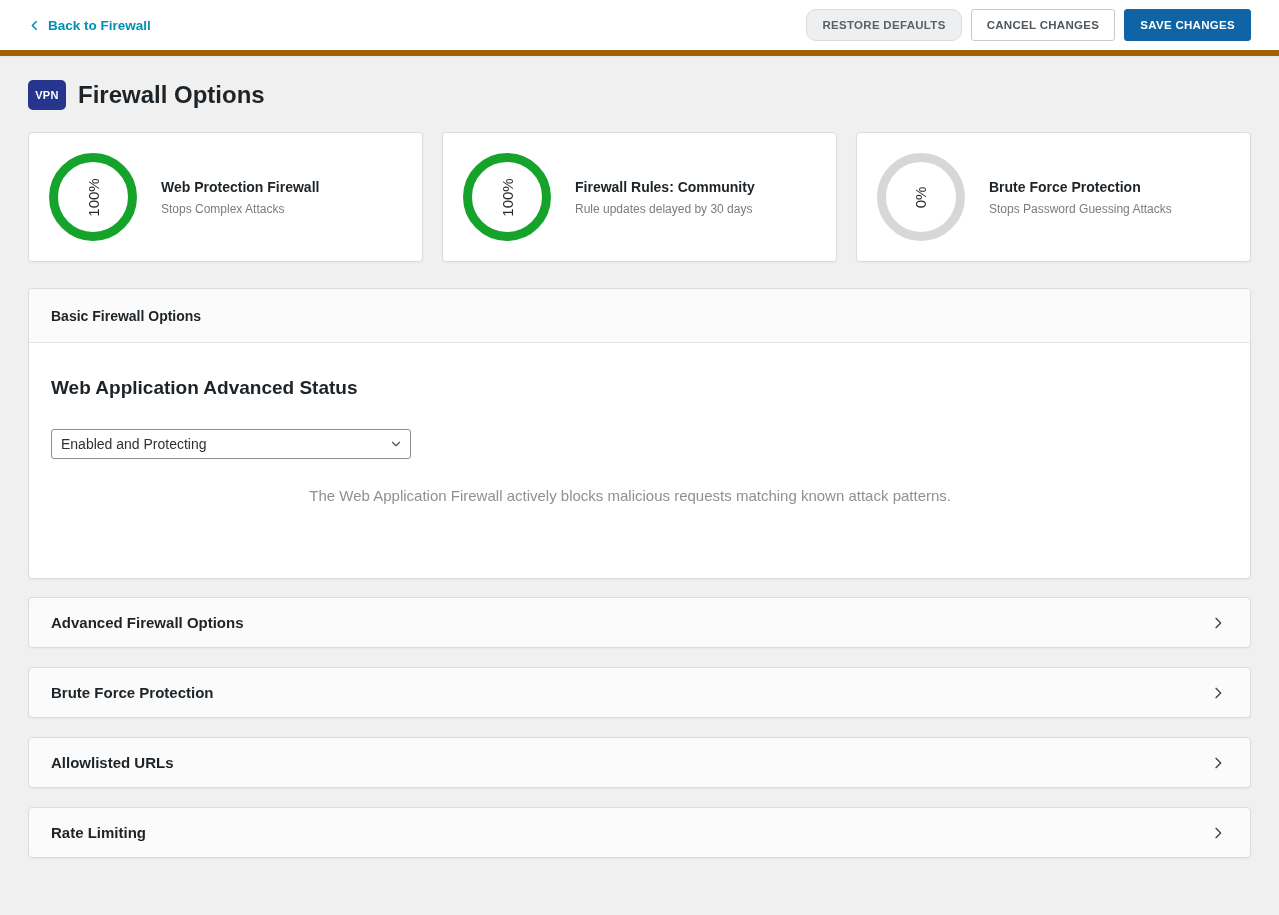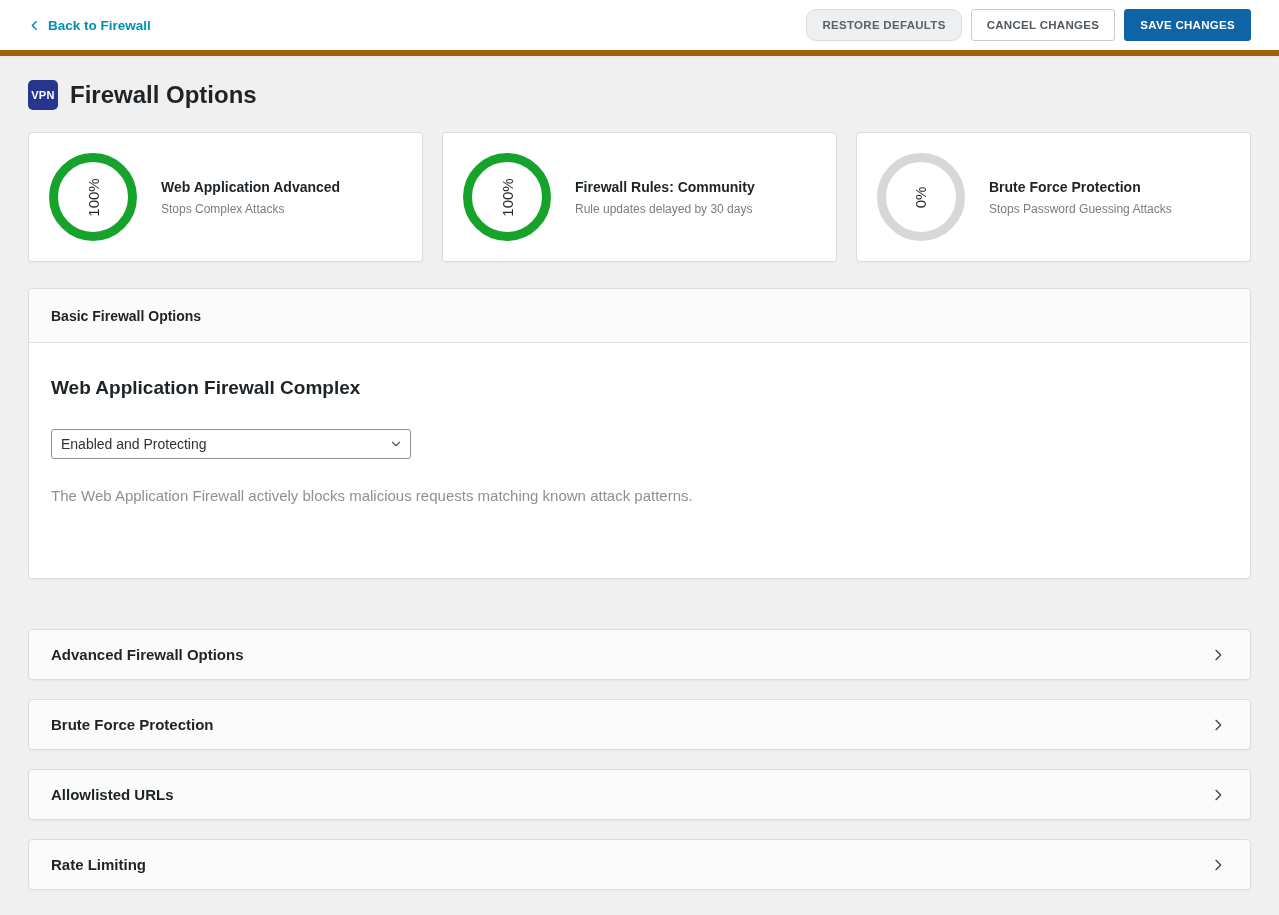--- a/index.html
+++ b/index.html
@@ -63,21 +63,21 @@
 
   
   .content { padding: 16px 28px 0; }
   .page-heading {
     display: flex;
     align-items: center;
     gap: 12px;
     margin: 8px 0 22px;
   }
   .app-badge {
-    width: 30px;
+    width: 38px;
     height: 30px;
     border-radius: 5px;
     color: #ffffff;
     font-size: 11px;
     font-weight: bold;
     display: flex;
     align-items: center;
     justify-content: center;
     letter-spacing: 0.3px;
   }
@@ -115,21 +115,21 @@
   }
   .status-title { font-size: 14px; font-weight: bold; color: #1d2327; margin-bottom: 7px; }
   .status-sub { font-size: 12px; color: #787c82; }
 
   
   .panel {
     background: #ffffff;
     border: 1px solid #dcdcde;
     border-radius: 4px;
     box-shadow: 0 1px 2px rgba(0,0,0,0.04);
-    margin-bottom: 50px;
+    margin-bottom: 18px;
   }
   .panel-header {
     height: 54px;
     display: flex;
     align-items: center;
     padding: 0 22px;
     background: #fbfbfb;
     border-bottom: 1px solid #e5e5e7;
     border-radius: 4px 4px 0 0;
     font-size: 14px;
@@ -160,20 +160,21 @@
     top: 50%;
     transform: translateY(-50%);
     pointer-events: none;
     display: flex;
   }
   .help-text {
     margin-top: 28px;
     font-size: 15px;
     color: #8c9196;
     max-width: 900px;
+    text-align: right;
   }
 
   
   .accordion {
     height: 51px;
     background: #fbfbfb;
     border: 1px solid #dcdcde;
     border-radius: 4px;
     box-shadow: 0 1px 2px rgba(0,0,0,0.04);
     display: flex;
@@ -211,21 +212,21 @@
     <span class="app-badge" style="background: rgb(38, 54, 140);">VPN</span>
     <h1 class="page-title">Firewall Options</h1>
   </div>
 
   <div class="status-row">
     <div class="status-card">
       <div class="gauge" style="border-color: rgb(22, 163, 43);">
         <span class="gauge-label">100%</span>
       </div>
       <div>
-        <div class="status-title">Web Application Advanced</div>
+        <div class="status-title">Web Protection Firewall</div>
         <div class="status-sub">Stops Complex Attacks</div>
       </div>
     </div>
     <div class="status-card">
       <div class="gauge" style="border-color: rgb(22, 163, 43);">
         <span class="gauge-label">100%</span>
       </div>
       <div>
         <div class="status-title">Firewall Rules: Community</div>
         <div class="status-sub">Rule updates delayed by 30 days</div>
@@ -240,21 +241,21 @@
         <div class="status-sub">Stops Password Guessing Attacks</div>
       </div>
     </div>
   </div>
 
   <section class="panel">
     <div class="panel-header">
       <span>Basic Firewall Options</span>
     </div>
     <div class="panel-body">
-      <h2 class="section-title">Web Application Firewall Complex</h2>
+      <h2 class="section-title">Web Application Advanced Status</h2>
       <div class="select-wrap">
         <select>
           <option>Enabled and Protecting</option>
         </select>
         <span class="select-chevron">
           <svg width="14" height="14" viewBox="0 0 24 24" fill="none" stroke="#50575e" stroke-width="2" stroke-linecap="round" stroke-linejoin="round">
               <polyline points="6 9 12 15 18 9"></polyline>
             </svg>
         </span>
       </div>

